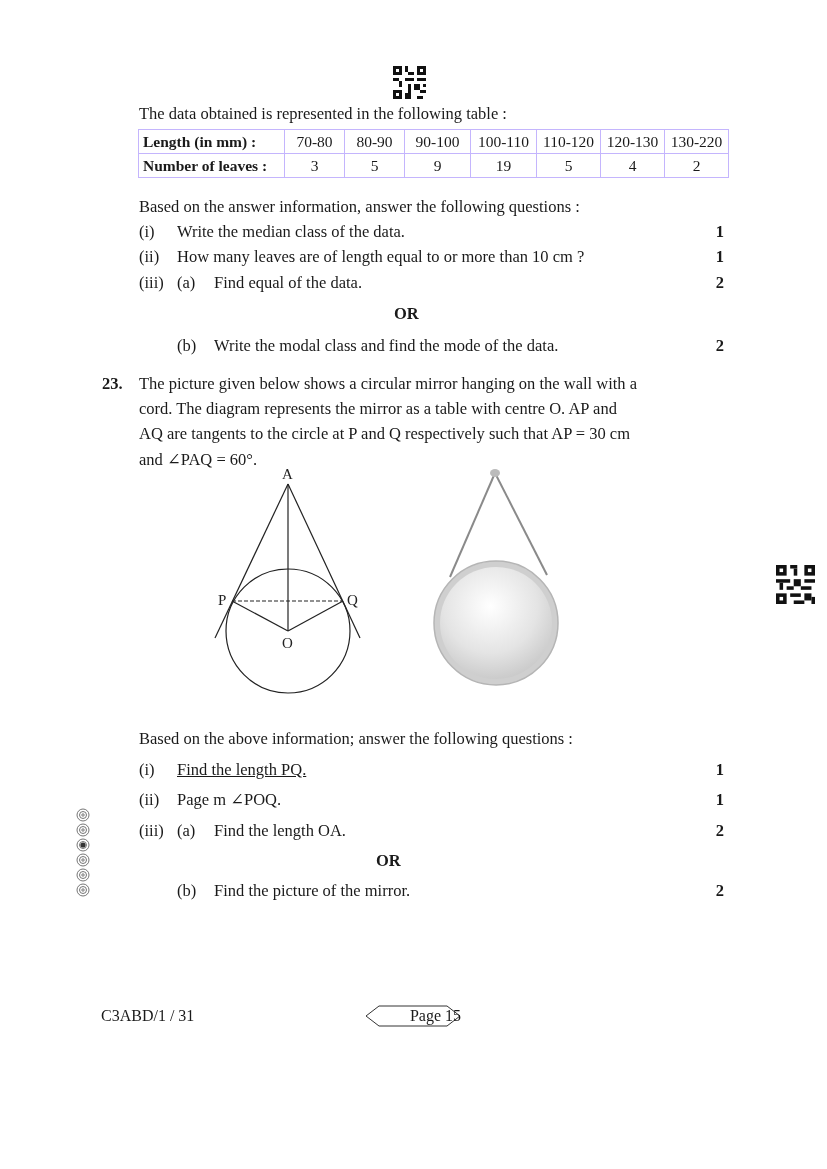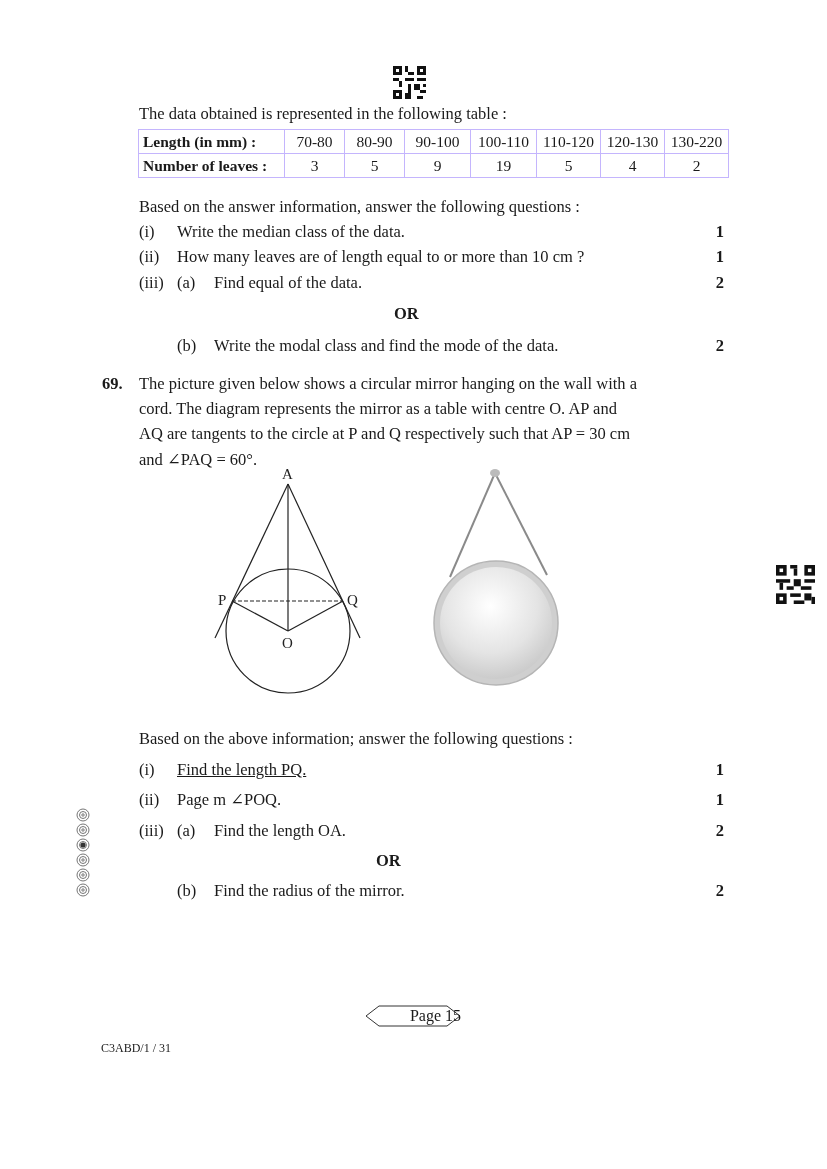--- a/index.html
+++ b/index.html
@@ -16,21 +16,21 @@
   .or { position: absolute; font-weight: bold; font-size: 16.5px; }
   table.data {
     position: absolute; left: 138px; top: 129px; border-collapse: collapse;
     font-size: 15.5px;
   }
   table.data td {
     border: 1px solid #c4b5fd; height: 23px; padding: 0 3px; text-align: center;
   }
   table.data td.hdr { font-weight: bold; text-align: left; padding-left: 4px; width: 138px; }
   .qnum { position: absolute; font-weight: bold; font-size: 16.5px; }
-  .footer-code { position: absolute; left: 101px; top: 1007px; font-size: 12px; margin-top: 34px; }
+  .footer-code { position: absolute; left: 101px; top: 1007px; font-size: 16px; }
   .page-badge { position: absolute; left: 365px; top: 1004px; width: 96px; height: 24px; }
   .page-badge span { position: absolute; left: 0; width: 96px; top: 3px; text-align: right; font-size: 16px; }
   .binding-dots { position: absolute; left: 74px; top: 808px; }
 </style>
 </head>
 <body>
 
 <div class="qr" style="left:393px; top:66px;">
   <svg width="33" height="33" viewBox="0 0 11 11">
     <rect width="11" height="11" fill="#fff"></rect>
@@ -98,21 +98,21 @@
 <div class="line" style="left:177px; top:273px;">(a)</div>
 <div class="line" style="left:214px; top:273px;">Find equal of the data.</div>
 <div class="marks" style="top:273px;">2</div>
 
 <div class="or" style="left:394px; top:304px;">OR</div>
 
 <div class="line" style="left:177px; top:336px;">(b)</div>
 <div class="line" style="left:214px; top:336px;">Write the modal class and find the mode of the data.</div>
 <div class="marks" style="top:336px;">2</div>
 
-<div class="qnum" style="left:102px; top:374px;">69.</div>
+<div class="qnum" style="left:102px; top:374px;">23.</div>
 <div class="line" style="left:139px; top:374px;">The picture given below shows a circular mirror hanging on the wall with a</div>
 <div class="line" style="left:139px; top:399px;">cord. The diagram represents the mirror as a table with centre O. AP and</div>
 <div class="line" style="left:139px; top:424px;">AQ are tangents to the circle at P and Q respectively such that AP = 30 cm</div>
 <div class="line" style="left:139px; top:450px;">and ∠PAQ = 60°.</div>
 
 <div class="abs" style="left:200px; top:460px;">
   <svg width="180" height="235" viewBox="0 0 180 235">
     <g stroke="#222" stroke-width="1.2" fill="none">
       <circle cx="88" cy="171" r="62"></circle>
       <line x1="88" y1="24" x2="15" y2="178"></line>
@@ -184,21 +184,21 @@
 <div class="marks" style="top:790px;">1</div>
 
 <div class="line" style="left:139px; top:821px;">(iii)</div>
 <div class="line" style="left:177px; top:821px;">(a)</div>
 <div class="line" style="left:214px; top:821px;">Find the length OA.</div>
 <div class="marks" style="top:821px;">2</div>
 
 <div class="or" style="left:376px; top:851px;">OR</div>
 
 <div class="line" style="left:177px; top:881px;">(b)</div>
-<div class="line" style="left:214px; top:881px;">Find the radius of the mirror.</div>
+<div class="line" style="left:214px; top:881px;">Find the picture of the mirror.</div>
 <div class="marks" style="top:881px;">2</div>
 
 <div class="binding-dots">
   <svg width="18" height="96" viewBox="0 0 18 96">
     <g fill="none" stroke="#666" stroke-width="0.9">
       <circle cx="9" cy="7" r="6"></circle>
         <circle cx="9" cy="7" r="3.5"></circle>
         <circle cx="9" cy="7" r="1.2"></circle>
       <circle cx="9" cy="22" r="6"></circle>
         <circle cx="9" cy="22" r="3.5"></circle>

